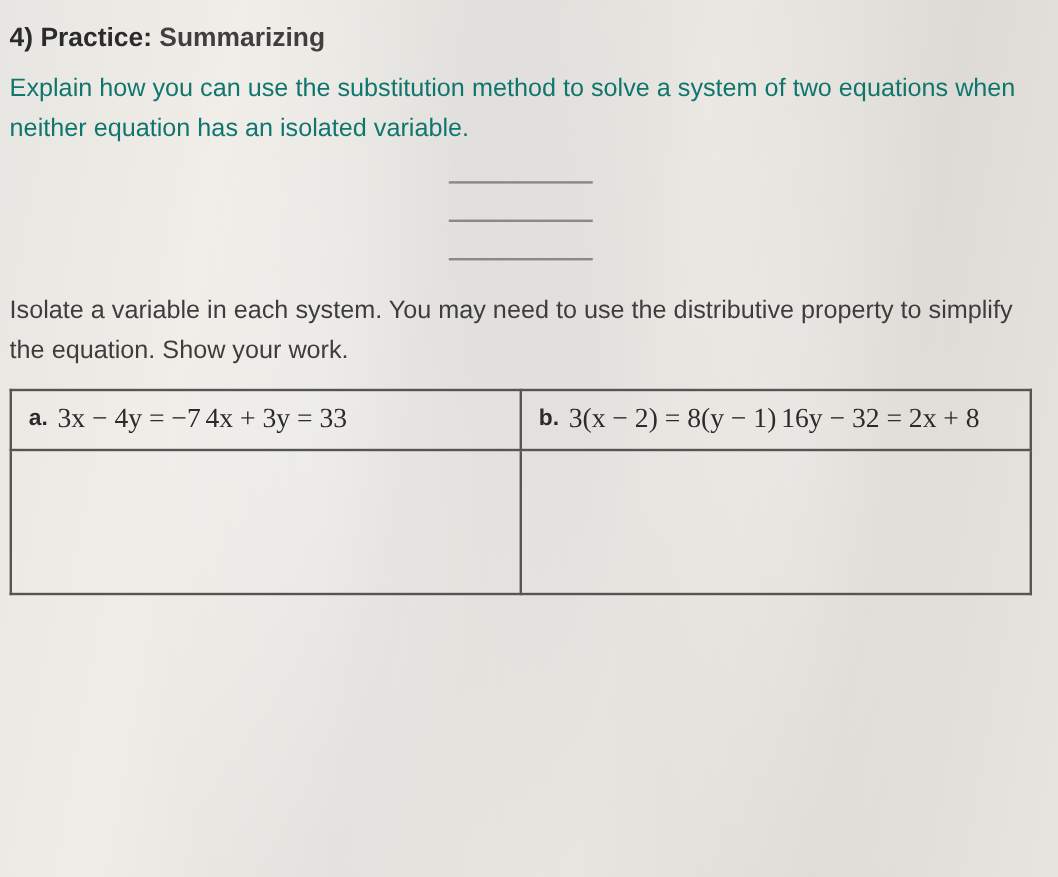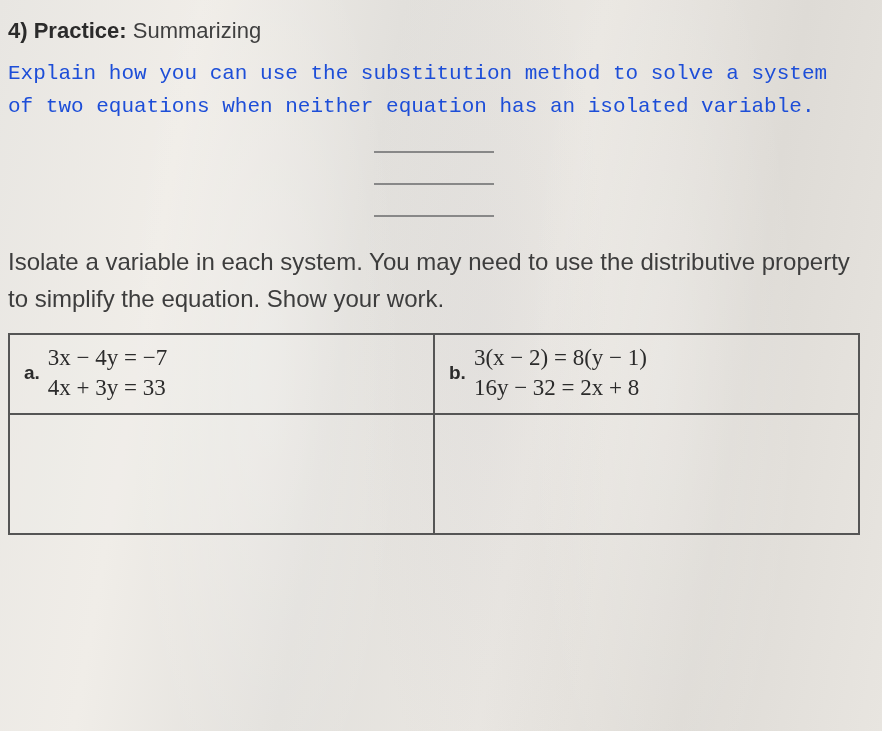--- a/index.html
+++ b/index.html
@@ -19,40 +19,40 @@
     inset:0;
     background:
       radial-gradient(ellipse 200px 700px at 30% 50%, rgba(255,255,255,0.25), transparent 70%),
       radial-gradient(ellipse 180px 700px at 55% 50%, rgba(160,160,180,0.08), transparent 70%),
       radial-gradient(ellipse 200px 700px at 75% 50%, rgba(255,255,255,0.2), transparent 70%);
     pointer-events:none;
   }
   .content { position: relative; }
   .heading-line { font-size: 22px; margin-bottom: 14px; }
   .heading-line .num-label { font-weight: 700; color:#2b2b2b;margin-top:16px; }
-  .heading-line .subtitle { font-weight: 400; color:#3f3f3f;text-align:center; }
-  .prompt { font-size: 21px; line-height: 1.55; color:#1d4ed8; margin-bottom: 10px; font-family: Liberation Mono, monospace; }
+  .heading-line .subtitle { font-weight: 700; color:#3f3f3f;text-align:center; }
+  .prompt { font-size: 21px; line-height: 1.55; color:#0f766e; margin-bottom: 10px; }
   .blank-area { margin: 28px 0 26px 0; display:flex; flex-direction:column; align-items:center; gap:30px; }
   .blank-line { width: 120px; border-bottom: 2px solid #888; height:0; }
-  .instr { font-size: 24px; line-height:1.55; color:#3d3d3d; margin: 20px 0 16px 0; }
+  .instr { font-size: 21px; line-height:1.55; color:#3d3d3d; margin: 20px 0 16px 0; }
   table.work {
     width: 100%;
     border-collapse: collapse;
     background: rgba(255,255,255,0.05);
   }
   table.work td {
     border: 2px solid #555;
     vertical-align: top;
     width:50%;
   }
   .sys-cell { padding: 10px 14px 12px 14px; }
   .empty-cell { height: 120px; }
   .sys-row { display:flex; align-items:center; }
   .letter { font-weight:700; font-size:19px; margin-right:8px; color:#2b2b2b; }
-  .eqs { display:flex; flex-direction:column; gap:4px; font-family: 'Cambria Math','Times New Roman',serif; font-size:23px; color:#2b2b2b; }
+  .eqs { display:flex; flex-direction:row; gap:4px; font-family: 'Cambria Math','Times New Roman',serif; font-size:23px; color:#2b2b2b; }
 </style>
 </head>
 <body>
 
 <div class="content">
 
   <div class="heading-line">
     <span class="num-label">4) Practice:</span>
     <span class="subtitle">Summarizing</span>
   </div>

